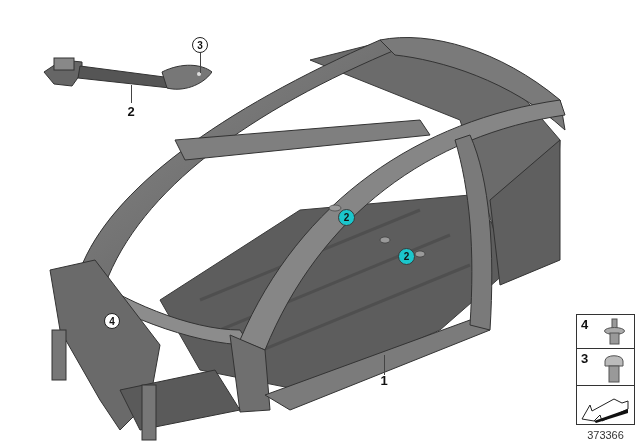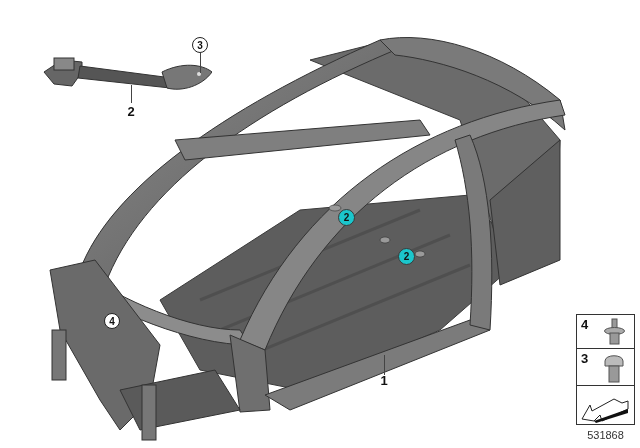--- a/index.html
+++ b/index.html
@@ -113,14 +113,14 @@
       <rect x="10" y="15" width="10" height="16" fill="#999" stroke="#555"></rect>
     </svg>
   </div>
   <div class="legend" style="top:385px;height:40px;">
     <svg width="57" height="38" viewBox="0 0 57 38" style="position:absolute;left:1px;top:1px;">
       <polygon points="4,32 12,18 14,24 36,12 44,16 50,14 50,22 24,34 22,28 16,34" fill="#fff" stroke="#222" stroke-width="1"></polygon>
       <polygon points="16,34 50,22 50,26 18,36" fill="#111"></polygon>
     </svg>
   </div>
 
-  <div id="doc-id">531868</div>
+  <div id="doc-id">373366</div>
 </div>
 
 </body></html>

